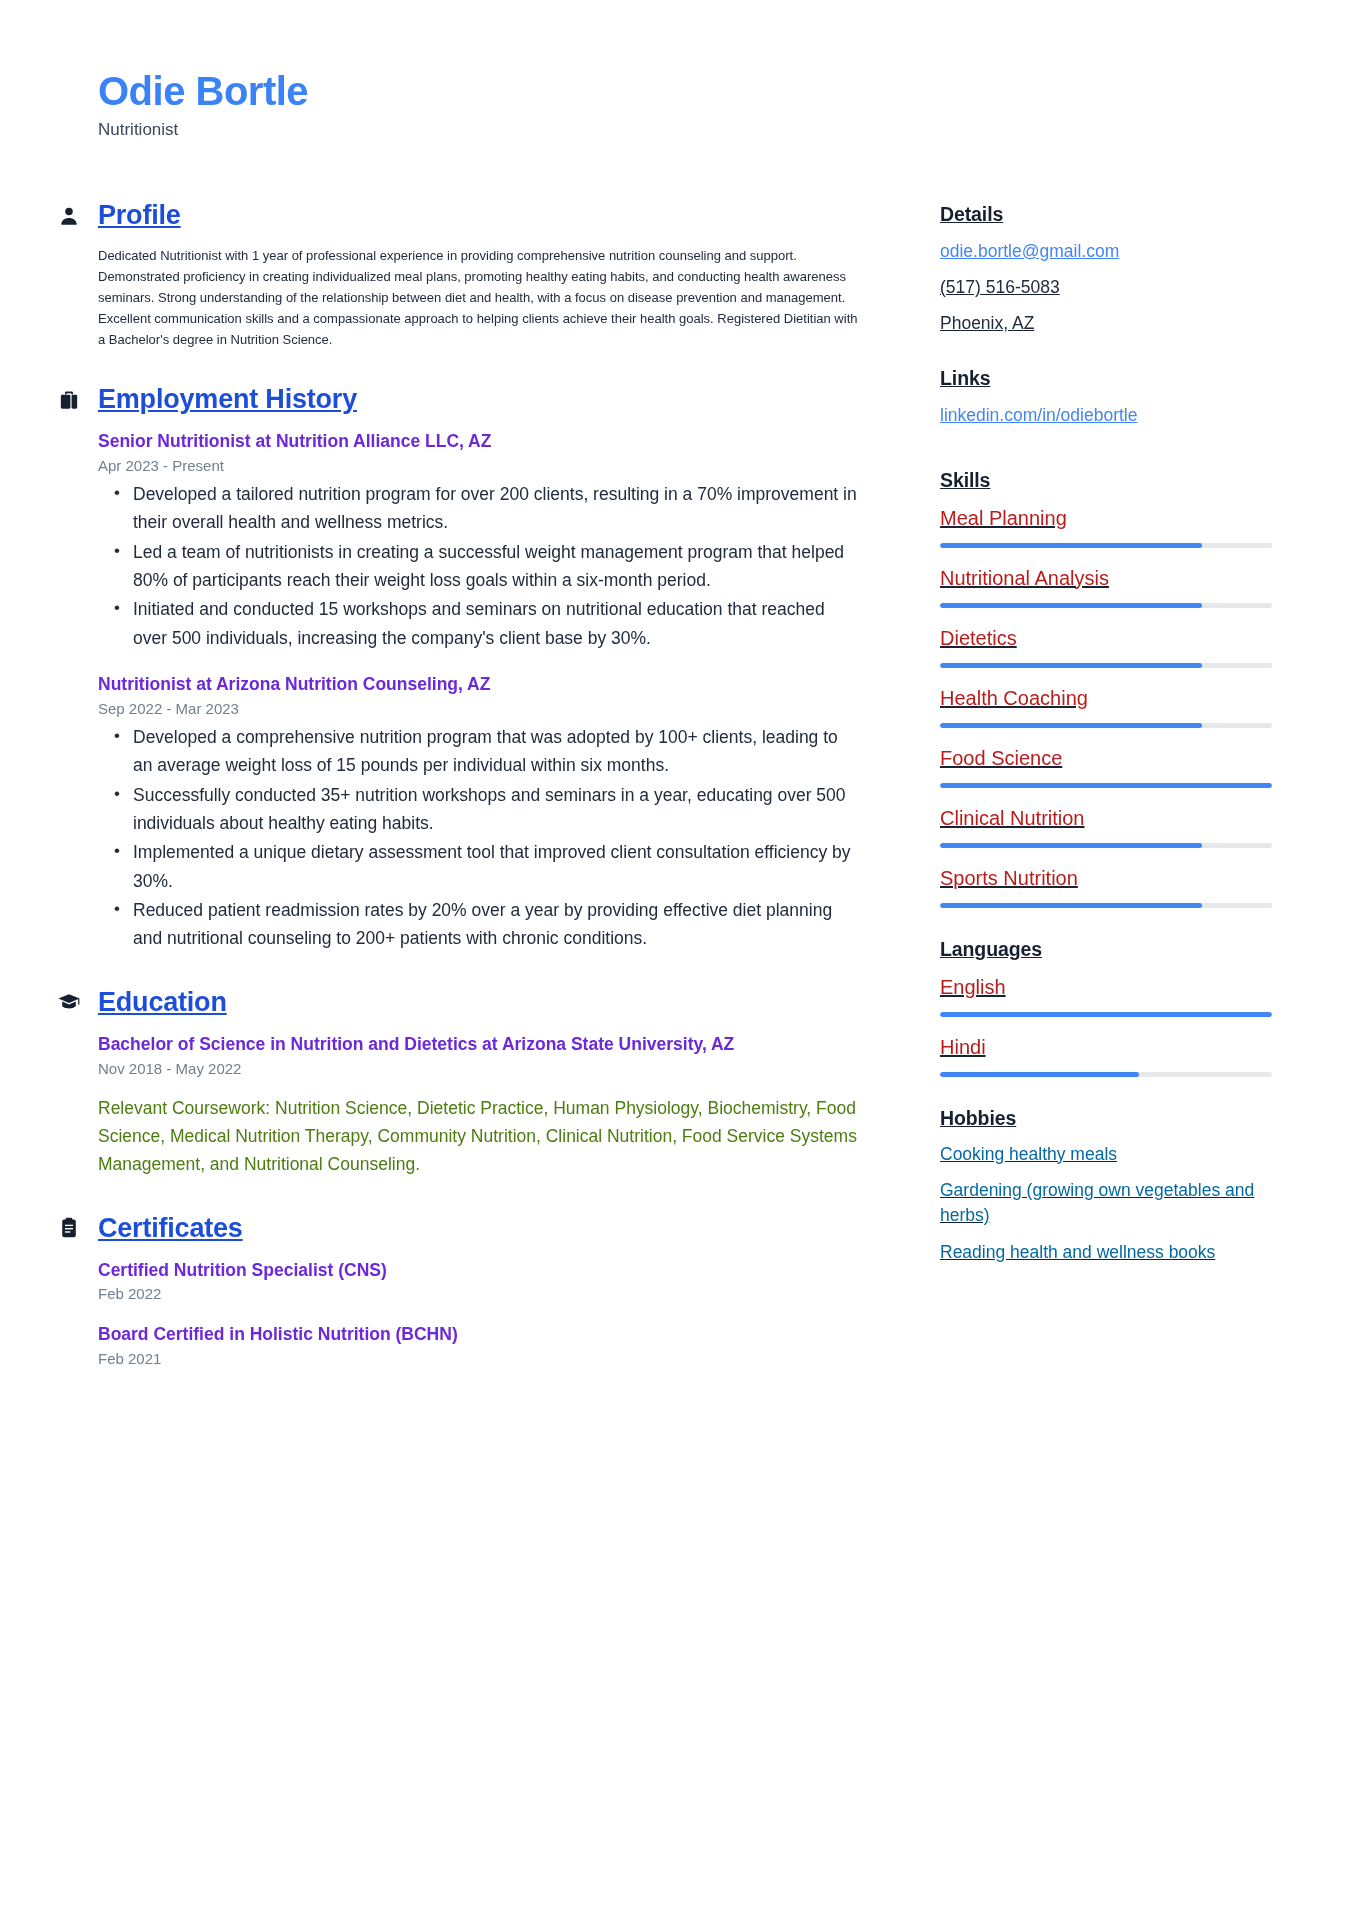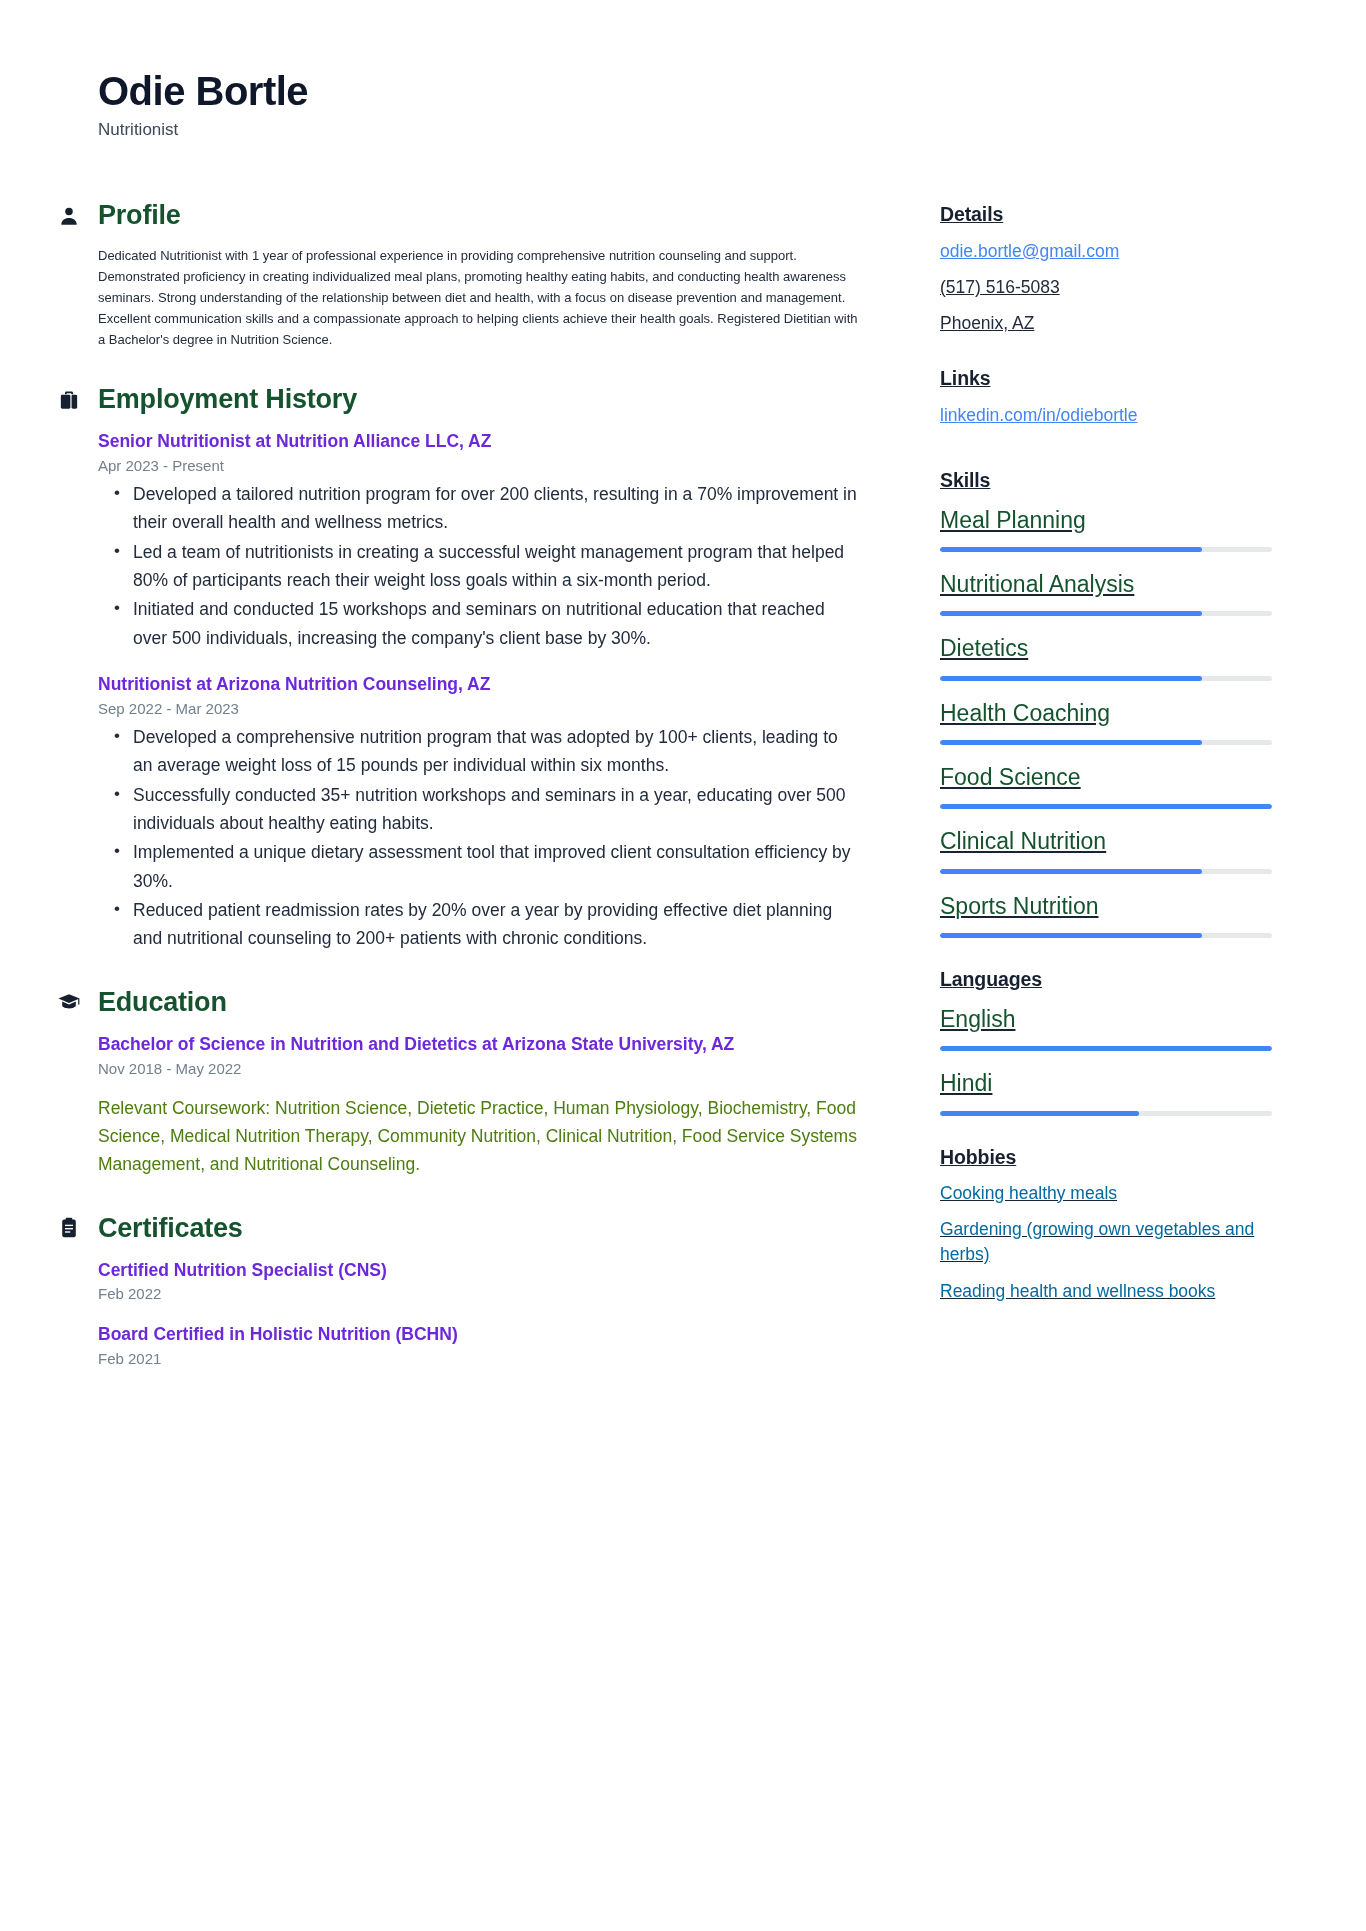--- a/index.html
+++ b/index.html
@@ -23,21 +23,21 @@
     padding: 68px 70px 40px 98px;
   }
 
   
   .header { margin-bottom: 60px; }
 
   .full-name {
     font-size: 40px;
     font-weight: bold;
     letter-spacing: -0.5px;
-    color: #0f172a;
+    color: #3b82f6;
     line-height: 1.15;
   }
 
   .job-title {
     font-size: 17px;
     color: #3c4858;
     margin-top: 6px;
     font-weight: normal;
   }
 
@@ -67,22 +67,23 @@
     display: flex;
     align-items: center;
     justify-content: center;
     flex: none;
   }
   .section-icon svg { display: block; fill: #16202f; }
 
   .section-title {
     font-size: 27px;
     font-weight: bold;
-    color: #14532d;
+    color: #1d4ed8;
     letter-spacing: -0.2px;
+    text-decoration: underline;
   }
 
   .body-text {
     font-size: 13px;
     line-height: 1.62;
     color: #222c3c;
   }
 
   
   .entry { margin-bottom: 20px; }
@@ -161,22 +162,22 @@
     margin-bottom: 9px;
     cursor: pointer;
     word-break: break-all;
   }
 
   
   .rating-item { margin-bottom: 16px; }
   .rating-item:last-child { margin-bottom: 0; }
 
   .rating-label {
-    font-size: 23px;
-    color: #14532d;
+    font-size: 20px;
+    color: #b91c1c;
     line-height: 1.45;
     margin-bottom: 10px;
   }
 
   .rating-track {
     position: relative;
     width: 100%;
     height: 5px;
     background: #e6e8ea;
     border-radius: 3px;

